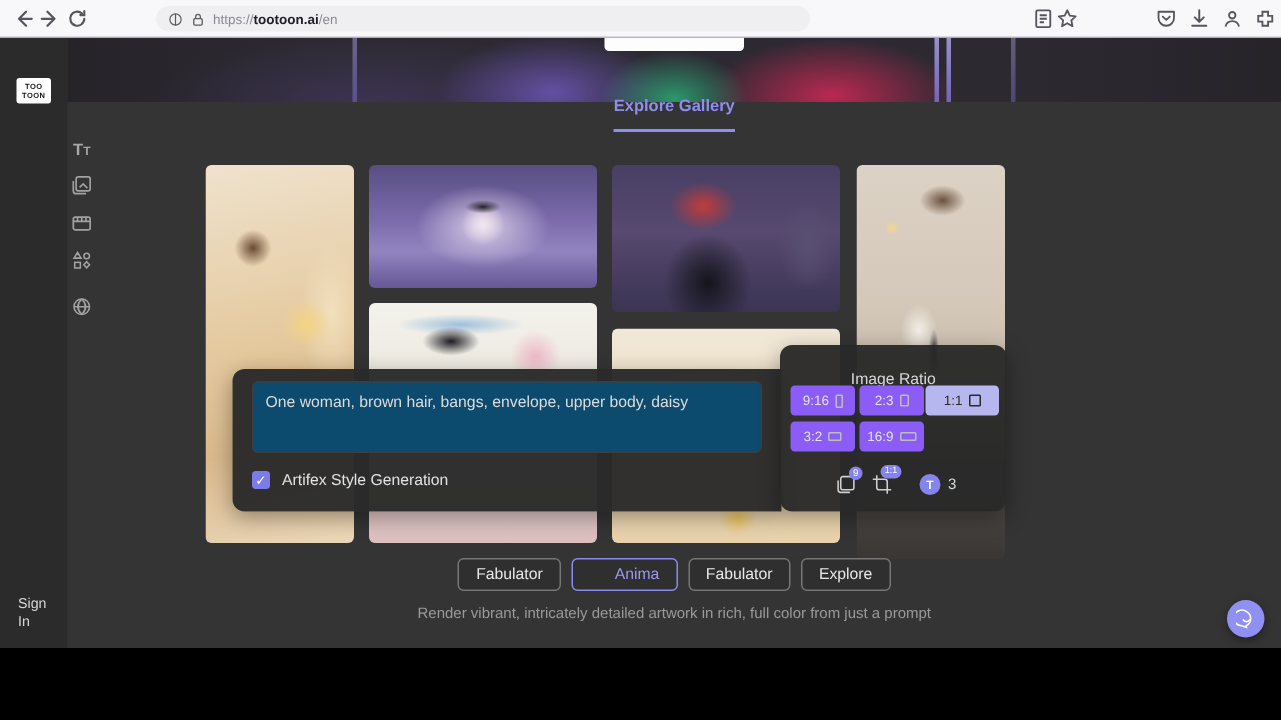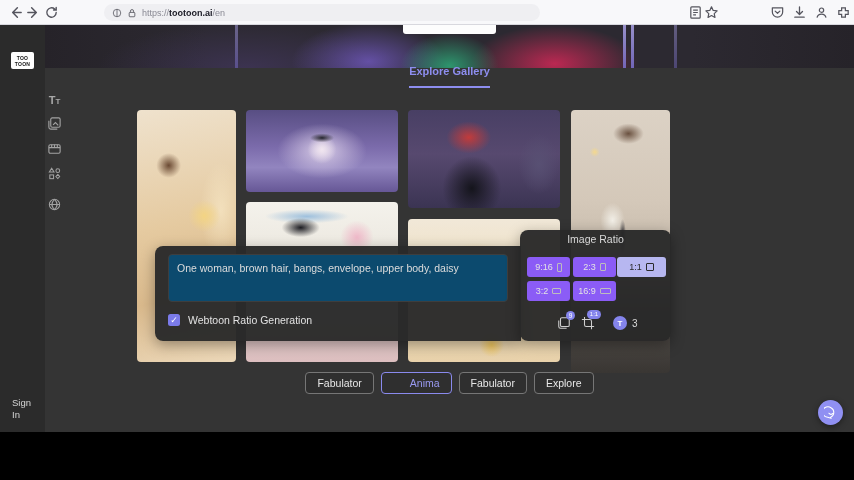--- a/index.html
+++ b/index.html
@@ -101,21 +101,21 @@
                   padding:7px 8px; resize:none; outline:none; }
   #style-row { position:absolute; left:13px; top:68px; display:flex; align-items:center; gap:8px; }
   #style-checkbox { width:12px; height:12px; background:#7b7bea; border-radius:2.5px;
                     display:flex; align-items:center; justify-content:center;
                     color:#fff; font-size:9px; cursor:pointer; }
   #style-label { font-size:10.5px; color:#e2e2e2; }
 
   
   #ratio-panel { left:520px; top:205px; width:151px; height:111px; background:rgba(41,41,41,.96);
                  border-radius:8px; z-index:6; box-shadow:0 4px 14px rgba(0,0,0,.35); }
-  #ratio-title { position:absolute; top:3px; left:0; width:100%; text-align:center;
+  #ratio-title { position:absolute; top:17px; left:0; width:100%; text-align:center;
                  font-size:10.5px; color:#d9d9d9; }
   .ratio-btn { position:absolute; width:43px; height:20px; background:#8b5cf6; border-radius:3px;
                display:flex; align-items:center; justify-content:center; gap:4px;
                font-size:9px; color:#e3e3e3; cursor:pointer; }
   .ratio-btn .ar { border:1px solid #bdbdbd; border-radius:1px; display:block; }
   .ratio-btn.sel { background:#b7b7f0; color:#2a2a2a; width:49px; }
   .ratio-btn.sel .ar { border-color:#2a2a2a; }
   .tool-ico { position:absolute; color:#cfcfcf; cursor:pointer; }
   .tool-ico svg { width:14px; height:14px; display:block; }
   .badge { position:absolute; background:#8484ec; color:#fff; border-radius:6px;
@@ -268,21 +268,21 @@
   <div id="img4" class="gimg" title="red-haired woman in black dress running at night"></div>
   <div id="img5" class="gimg" title="blonde character close-up with yellow bow"></div>
   <div id="img6" class="gimg" title="brown-haired man in formal suit"></div>
 
   <div id="prompt-panel" class="abs">
     <textarea id="prompt-input" style="">One woman, brown hair, bangs, envelope, upper body, daisy</textarea>
     <div id="style-row">
       <div id="style-checkbox">
           <span>✓</span>
         </div>
-      <div id="style-label">Webtoon Ratio Generation</div>
+      <div id="style-label">Artifex Style Generation</div>
     </div>
   </div>
 
   <div id="ratio-panel" class="abs">
     <div id="ratio-title">Image Ratio</div>
 
     <div class="ratio-btn" style="left:7px;top:27px">
       <span>9:16</span>
         <span class="ar" style="width:5px;height:9px"></span>
     </div>
@@ -323,20 +323,21 @@
     <div id="token-count" style="left:112px;top:88px">3</div>
   </div>
 
   <div id="models" class="abs">
     <button class="model-btn">Fabulator</button>
     <button class="model-btn active">Anima</button>
     <button class="model-btn">Fabulator</button>
     <button class="model-btn">Explore</button>
   </div>
 
+  <div id="tagline" class="abs">Render vibrant, intricately detailed artwork in rich, full color from just a prompt</div>
 
   <div id="chat-bubble" class="abs">
     <svg viewBox="0 0 24 24" fill="none" stroke="#ffffff" stroke-width="2" stroke-linecap="round">
       <path d="M12 3a9 9 0 1 0-5.6 16.2L12 21l-.4-1.9A9 9 0 0 0 12 3z" stroke-width="1.8"></path>
       <path d="M8.5 12.5a4.2 4.2 0 0 0 7 0"></path>
     </svg>
   </div>
 </div>
 
 </body></html>

